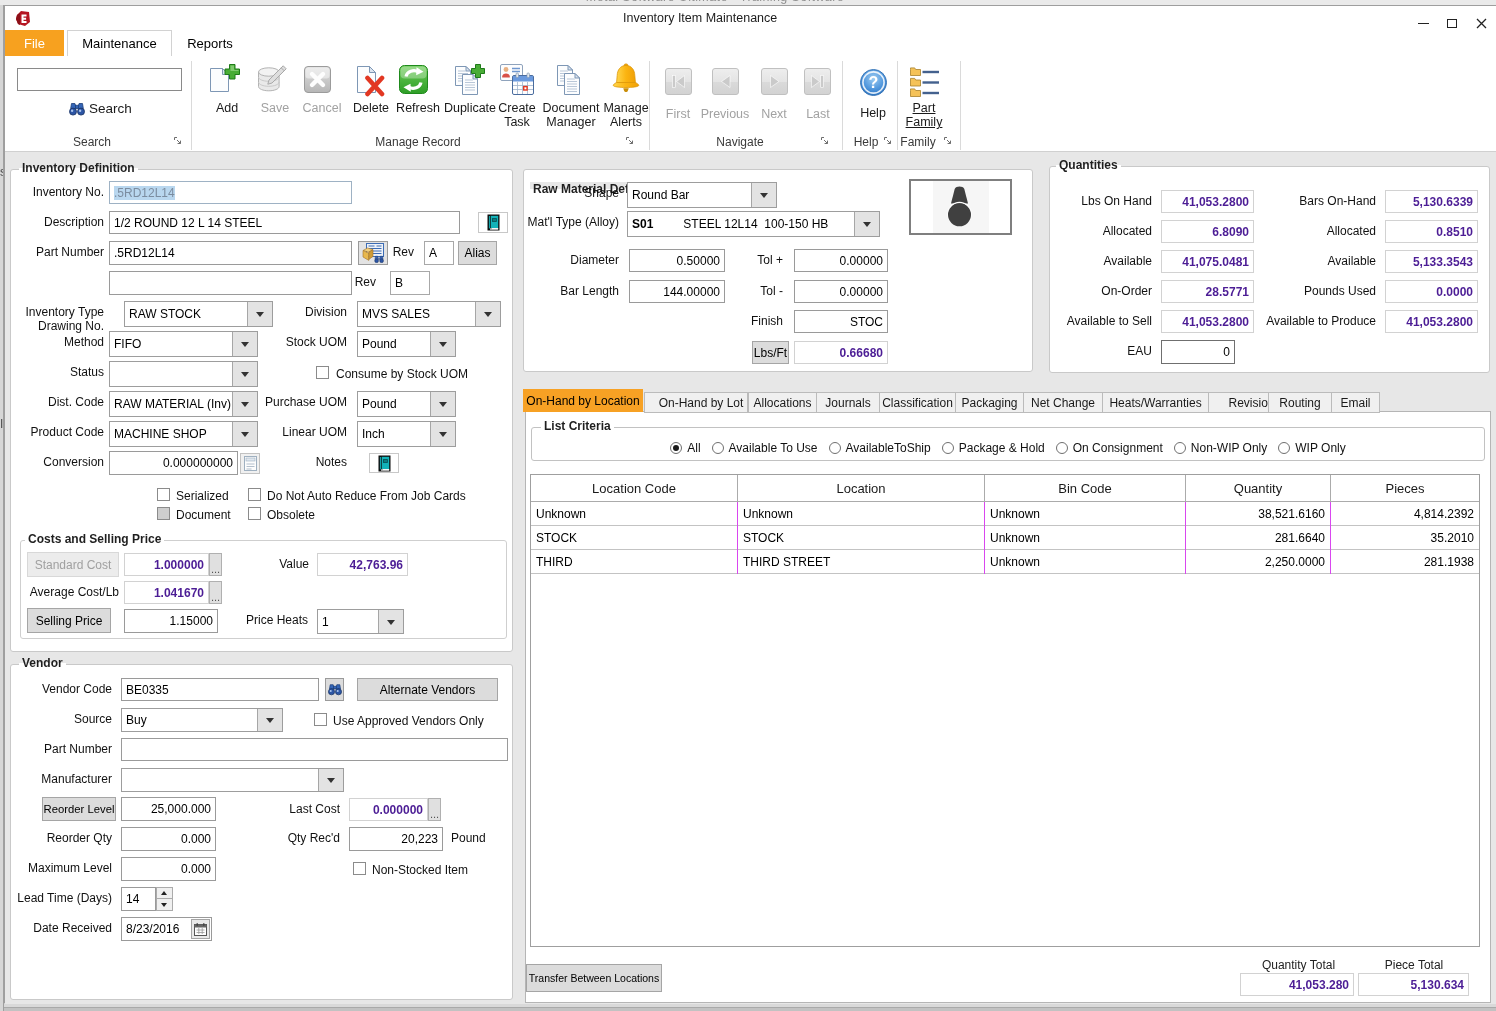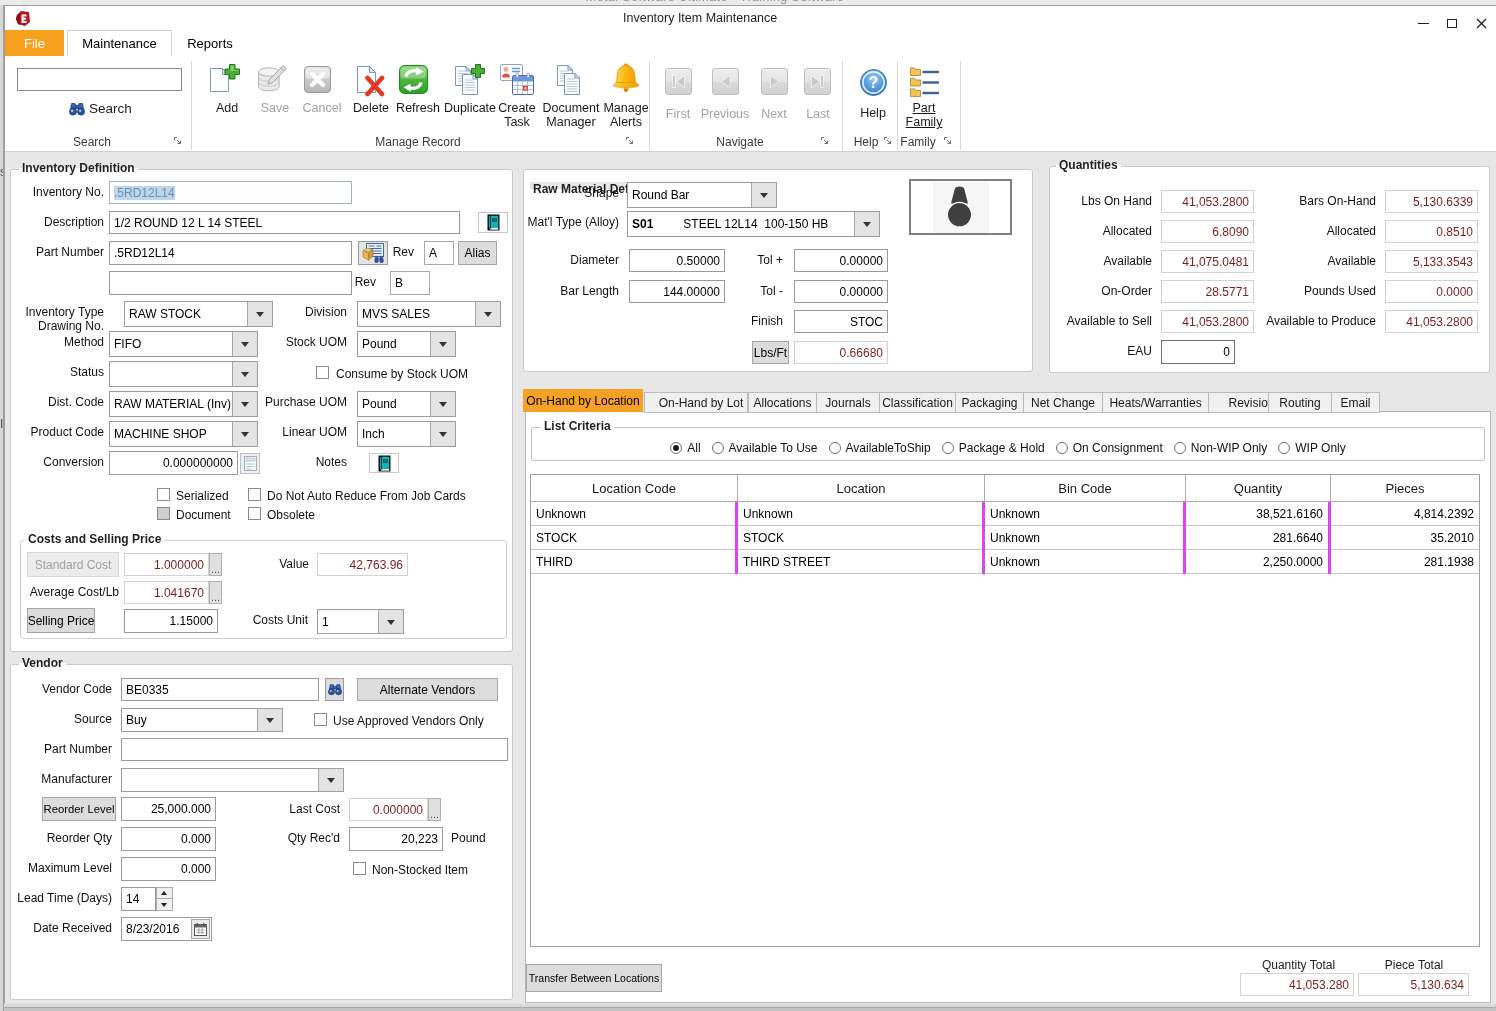--- a/index.html
+++ b/index.html
@@ -23,38 +23,38 @@
 
 #content{position:absolute;left:0;top:146px;width:1492px;height:852px;background:#e7e7e7;}
 
 .grp{position:absolute;background:#fff;border:1px solid #c9c9c9;border-radius:3px;}
 .cap{position:absolute;top:-9px;font-weight:bold;font-size:12px;color:#1f1f1f;padding:0 3px;white-space:nowrap;background:linear-gradient(#e7e7e7 50%,#fff 50%);}
 .cap.w{background:#fff;}
 .lb{position:absolute;font-size:12px;color:#111;white-space:nowrap;text-align:right;}
 .lbl{position:absolute;font-size:12px;color:#111;white-space:nowrap;text-align:left;}
 .tb{position:absolute;background:#fff;border:1px solid #9a9a9a;font-size:12px;color:#000;display:flex;align-items:center;padding:0 4px;white-space:nowrap;overflow:hidden;}
 .tb.num{justify-content:flex-end;}
-.tb.dis{border-color:#d2d2d2;color:#7f1d1d;}
+.tb.dis{border-color:#d2d2d2;color:#4c1d95;font-weight:bold;}
 .cmb{position:absolute;background:#fff;border:1px solid #9d9d9d;font-size:12px;color:#000;display:flex;align-items:center;padding:0 4px;white-space:nowrap;}
 .cmb .ar{position:absolute;right:0;top:0;bottom:0;width:25px;border-left:1px solid #a6a6a6;background:#e3e3e3;}
 .cmb .ar:after{content:'';position:absolute;left:50%;top:50%;margin:-2px 0 0 -4.5px;border:4.5px solid transparent;border-top:5px solid #333;}
 .btn{position:absolute;background:#dcdcdc;border:1px solid #a5a5a5;font-size:12px;color:#000;display:flex;align-items:center;justify-content:center;white-space:nowrap;}
 .btn.dis{background:#ececec;border-color:#d8d8d8;color:#a0a0a0;}
 .cb{position:absolute;width:13px;height:13px;background:#fff;border:1px solid #8b8b8b;}
 .cb.gy{background:#cecece;}
 .rd{width:12px;height:12px;border:1px solid #6f6f6f;border-radius:50%;background:#fff;display:inline-block;position:relative;flex:none;}
 .rd.on:after{content:'';position:absolute;left:2px;top:2px;width:6px;height:6px;border-radius:50%;background:#1a1a1a;}
 .dots{position:absolute;background:#e0e0e0;border:1px solid #b0b0b0;font-size:11px;display:flex;align-items:flex-end;justify-content:center;color:#555;}
 .ibtn{position:absolute;background:#dcdcdc;border:1px solid #9a9a9a;display:flex;align-items:center;justify-content:center;}
 
 .ltab{position:absolute;top:0;height:22px;background:#f0f0f0;border:1px solid #bbb;display:flex;align-items:center;justify-content:center;font-size:12px;color:#1a1a1a;}
 
 #grid{position:absolute;border:1px solid #9f9f9f;background:#fff;}
 .gh{position:absolute;top:0;display:flex;align-items:center;justify-content:center;font-size:13px;color:#1a1a1a;border-right:1px solid #ababab;height:27px;}
-.gc{position:absolute;display:flex;align-items:center;font-size:12px;color:#000;border-right:3px solid #d946ef;height:24px;padding:0 5px;white-space:nowrap;}
+.gc{position:absolute;display:flex;align-items:center;font-size:12px;color:#000;border-right:1px solid #d946ef;height:24px;padding:0 5px;white-space:nowrap;}
 .gc.num{justify-content:flex-end;}
 .grow{position:absolute;left:0;right:0;height:24px;border-bottom:1px solid #c3c3c3;}
 svg{display:block}
 </style></head>
 <body>
 <div id="stage">
 <div class="ab" id="topstrip">
       <div class="t">Metal Software Ultimate - Training Software</div>
     </div>
 <div class="ab" style="left:0;top:1003px;width:1496px;height:8px;background:#d9d9d9;border-top:1px solid #cfcfcf;"></div>
@@ -432,23 +432,23 @@
           <div class="cap w" style="left:4px;">Costs and Selling Price</div>
         </div>
 <div class="btn dis" style="left:22px;top:400px;width:92px;height:25px;">Standard Cost</div>
 <div class="tb dis num" style="left:119px;top:401px;width:85px;height:23px;">1.000000</div>
 <div class="dots" style="left:204px;top:401px;width:13px;height:23px;">...</div>
 <div class="lb" style="left:220px;top:405px;width:84px;">Value</div>
 <div class="tb dis num" style="left:312px;top:401px;width:91px;height:23px;">42,763.96</div>
 <div class="lb" style="left:20px;top:433px;width:94px;">Average Cost/Lb</div>
 <div class="tb dis num" style="left:119px;top:429px;width:85px;height:23px;padding-left:8px;">1.041670</div>
 <div class="dots" style="left:204px;top:429px;width:13px;height:23px;">...</div>
-<div class="btn" style="left:22px;top:456px;width:68px;height:25px;">Selling Price</div>
+<div class="btn" style="left:22px;top:456px;width:84px;height:25px;">Selling Price</div>
 <div class="tb num" style="left:119px;top:457px;width:94px;height:24px;">1.15000</div>
-<div class="lb" style="left:219px;top:461px;width:84px;">Costs Unit</div>
+<div class="lb" style="left:219px;top:461px;width:84px;">Price Heats</div>
 <div class="cmb" style="left:312px;top:457px;width:87px;height:25px;">1<span class="ar"></span></div>
 
 <div class="grp" style="left:5px;top:512px;width:503px;height:336px;">
           <div class="cap" style="left:8px;">Vendor</div>
         </div>
 <div class="lb" style="left:0px;top:530px;width:107px;">Vendor Code</div>
 <div class="tb" style="left:116px;top:526px;width:198px;height:23px;">BE0335</div>
 <div class="ibtn" style="left:320px;top:526px;width:19px;height:23px;">
           <svg width="14" height="13" viewBox="0 0 16 14">
             <path d="M2.5,1.5 h3.4 l1.6,5 h-5.8 z" fill="#3566b8" stroke="#1d3e77" stroke-width="0.8"></path>

